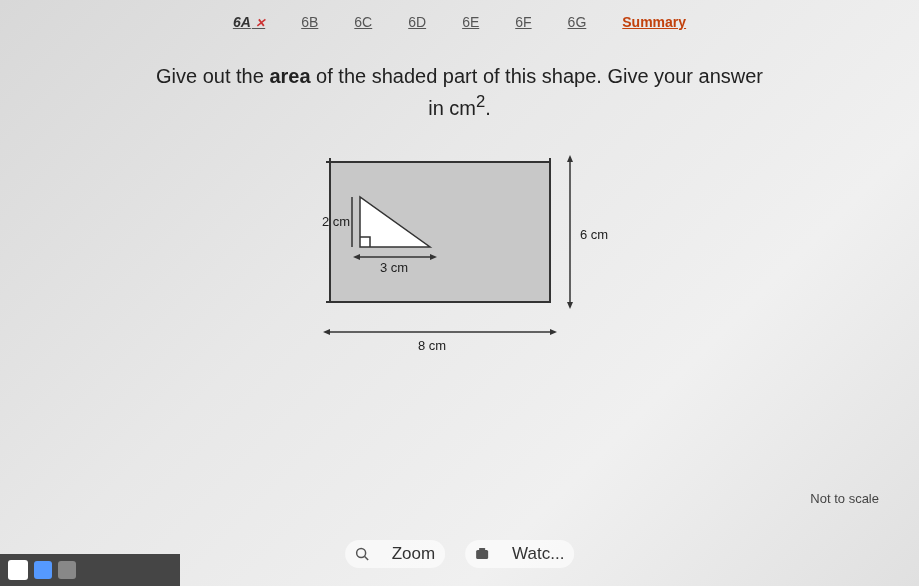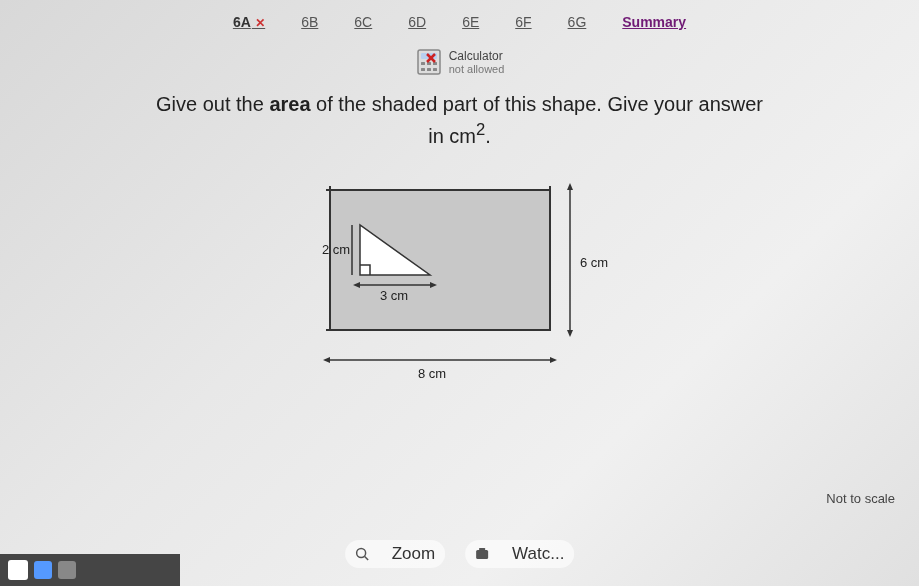--- a/index.html
+++ b/index.html
@@ -29,24 +29,25 @@
       cursor: pointer;
       padding: 2px 4px;
       text-decoration: underline;
     }
 
     .nav-item.active {
       color: #333;
       font-weight: bold;
       text-decoration: underline;
       text-decoration-color: #555;
+      font-style: italic;
     }
 
     .nav-item.summary {
-      color: #701a75;
+      color: #c2410c;
       font-weight: bold;
     }
 
     .nav-item .x-mark {
       color: #cc3333;
       font-size: 12px;
       margin-left: 1px;
     }
 
     
@@ -106,21 +107,21 @@
       justify-content: center;
       align-items: center;
       position: relative;
       margin-top: 10px;
       text-decoration: underline;
     }
 
     
     .not-to-scale {
       position: absolute;
-      right: 24px;
+      right: 40px;
       bottom: 80px;
       font-size: 13px;
       color: #444;
     }
 
     
     .bottom-bar {
       position: absolute;
       bottom: 18px;
       left: 50%;
@@ -173,41 +174,20 @@
   <span class="nav-item">6B</span>
   <span class="nav-item">6C</span>
   <span class="nav-item">6D</span>
   <span class="nav-item">6E</span>
   <span class="nav-item">6F</span>
   <span class="nav-item">6G</span>
   <span class="nav-item summary">Summary</span>
 </div>
 
 <div class="info-bar">
-  <div class="calculator-info">
-    <div class="calc-icon">
-      <svg viewBox="0 0 28 28">
-        <rect x="3" y="2" width="22" height="24" rx="2" fill="#ddd" stroke="#888" stroke-width="1.5"></rect>
-        <rect x="6" y="5" width="16" height="6" rx="1" fill="#b8d0f0"></rect>
-        <rect x="6" y="14" width="4" height="3" rx="0.5" fill="#888"></rect>
-        <rect x="12" y="14" width="4" height="3" rx="0.5" fill="#888"></rect>
-        <rect x="18" y="14" width="4" height="3" rx="0.5" fill="#888"></rect>
-        <rect x="6" y="20" width="4" height="3" rx="0.5" fill="#888"></rect>
-        <rect x="12" y="20" width="4" height="3" rx="0.5" fill="#888"></rect>
-        <rect x="18" y="20" width="4" height="3" rx="0.5" fill="#888"></rect>
-
-        <line x1="12" y1="6" x2="20" y2="14" stroke="#cc2222" stroke-width="2.5"></line>
-        <line x1="20" y1="6" x2="12" y2="14" stroke="#cc2222" stroke-width="2.5"></line>
-      </svg>
-    </div>
-    <div>
-      <div style="font-size:12px;color:#444;">Calculator</div>
-      <div style="font-size:11px;color:#777;">not allowed</div>
-    </div>
-  </div>
 </div>
 
 <div class="question-area">
   <span>Give out the </span><span class="bold">area</span><span> of the shaded part of this shape. Give your answer</span>
   <br>
   <span>in cm<sup>2</sup>.</span>
 </div>
 
 <div class="diagram-container">
   <div style="position:relative; width:380px; height:230px;">

